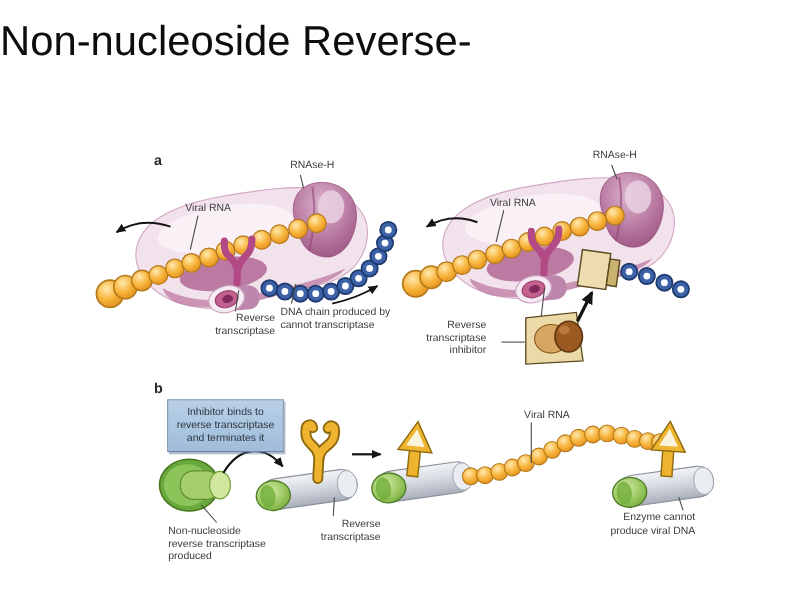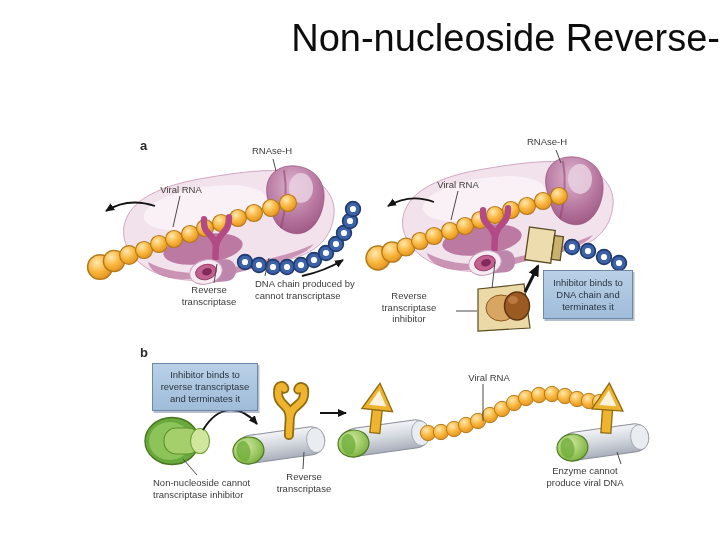--- a/index.html
+++ b/index.html
@@ -1,21 +1,21 @@
 <!DOCTYPE html>
 <html><head>
 <meta charset="utf-8">
 <style>
   html,body{margin:0;padding:0;background:#ffffff;}
   .slide{position:relative;width:720px;height:540px;background:#ffffff;overflow:hidden;
          font-family:"Liberation Sans", sans-serif;}
-  .title{position:absolute;left:0;top:16px;width:720px;text-align:right;
+  .title{position:absolute;left:0;top:16px;width:720px;text-align:left;
          font-size:38px;line-height:44px;color:#0d0d0d;letter-spacing:0px;}
   .panel-letter{position:absolute;font-size:13px;font-weight:bold;color:#2b2b2b;}
-  .lbl{position:absolute;font-size:9.5px;line-height:11.5px;color:#3b3b3b;text-align:center;}
+  .lbl{position:absolute;font-size:9.5px;line-height:11.5px;color:#3b3b3b;text-align:right;}
   .lbl.left{text-align:left;}
   .callout{position:absolute;background:linear-gradient(#b9d0e7,#9fbcd9);
            border:1px solid #6e88a8;box-shadow:1.5px 2px 0 rgba(90,110,140,.45);
            font-size:9.5px;line-height:12px;color:#2b3440;text-align:center;
            display:flex;align-items:center;justify-content:center;padding:2px 3px;box-sizing:border-box;}
   svg{position:absolute;left:0;top:0;}
 </style>
 </head>
 <body>
 
@@ -242,22 +242,21 @@
   <div class="panel-letter" style="left:140px;top:138px;">a</div>
 
   <div class="lbl" style="left:240px;top:145px;width:64px;">RNAse-H</div>
   <div class="lbl" style="left:152px;top:184px;width:58px;">Viral RNA</div>
   <div class="lbl" style="left:168px;top:284px;width:82px;">Reverse transcriptase</div>
   <div class="lbl left" style="left:255px;top:278px;width:104px;">DNA chain produced by cannot transcriptase</div>
 
   <div class="lbl" style="left:515px;top:136px;width:64px;">RNAse-H</div>
   <div class="lbl" style="left:429px;top:179px;width:58px;">Viral RNA</div>
   <div class="lbl" style="left:376px;top:290px;width:66px;">Reverse transcriptase inhibitor</div>
-  <div class="callout" style="left:543px;top:270px;width:90px;height:49px;">Inhibitor binds to DNA chain and terminates it</div>
 
   <div class="panel-letter" style="left:140px;top:345px;">b</div>
   <div class="callout" style="left:152px;top:363px;width:106px;height:48px;">Inhibitor binds to reverse transcriptase and terminates it</div>
-  <div class="lbl left" style="left:153px;top:477px;width:98px;">Non-nucleoside cannot transcriptase inhibitor</div>
+  <div class="lbl left" style="left:153px;top:477px;width:98px;">Non-nucleoside reverse transcriptase produced</div>
   <div class="lbl" style="left:262px;top:471px;width:84px;">Reverse transcriptase</div>
   <div class="lbl" style="left:460px;top:372px;width:58px;">Viral RNA</div>
   <div class="lbl" style="left:538px;top:465px;width:94px;">Enzyme cannot produce viral DNA</div>
 
 </div>
 
 </body></html>

